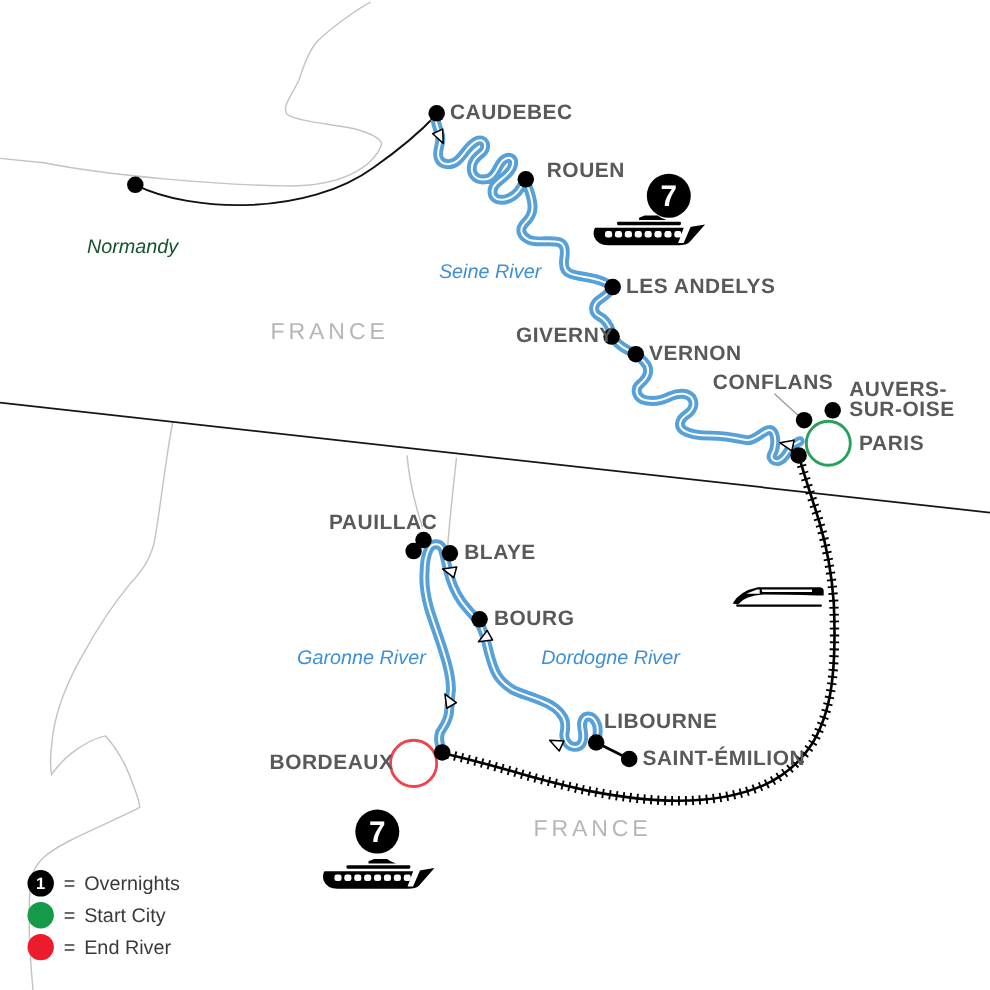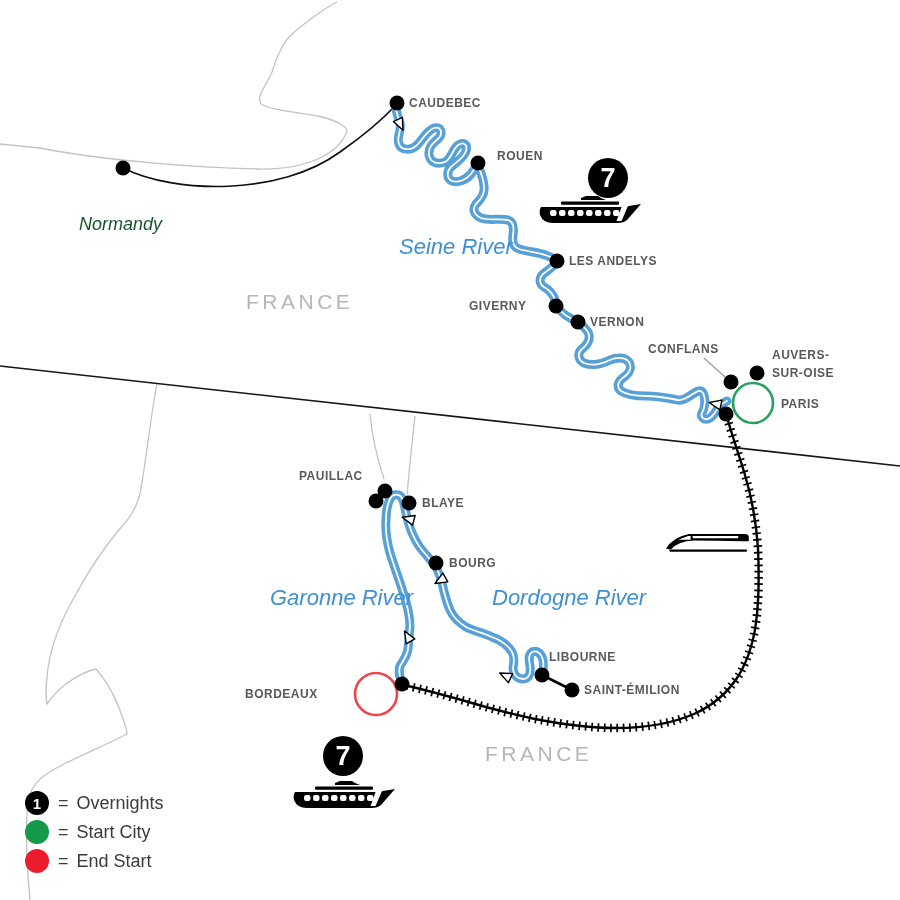--- a/index.html
+++ b/index.html
@@ -1,21 +1,21 @@
 <!DOCTYPE html>
 <html><head>
 <meta charset="utf-8">
 <style>
   html,body{margin:0;padding:0;background:#fff;}
   #stage{position:relative;width:900px;height:900px;background:#fff;overflow:hidden;
          font-family:"Liberation Sans",sans-serif;}
   #map-svg{position:absolute;left:0;top:0;}
   .lbl{position:absolute;white-space:nowrap;z-index:5;}
-  .city{font-weight:700;font-size:12px;line-height:18px;color:#58595b;letter-spacing:.5px;}
-  .river-label{font-style:italic;font-size:22px;line-height:20px;color:#3f90d3;}
+  .city{font-weight:700;font-size:19px;line-height:18px;color:#58595b;letter-spacing:.5px;}
+  .river-label{font-style:italic;font-size:18px;line-height:20px;color:#3f90d3;}
   .region{font-size:21px;line-height:23px;color:#b4b6b8;letter-spacing:3.5px;}
   .subregion{font-style:italic;font-size:18px;color:#14532d;}
   .badge{position:absolute;width:40px;height:40px;border-radius:50%;background:#000;color:#fff;
          display:flex;align-items:center;justify-content:center;font-weight:700;font-size:27px;z-index:6;}
   #legend{position:absolute;left:25px;top:791px;z-index:6;}
   .legend-row{display:flex;align-items:center;height:24px;margin-bottom:5px;
               font-size:18px;color:#3a3a3c;}
   .legend-sym{width:24px;height:24px;border-radius:50%;margin-right:9px;flex:0 0 24px;
               display:flex;align-items:center;justify-content:center;}
   .legend-sym.black{background:#000;color:#fff;font-weight:700;font-size:15px;}
@@ -224,17 +224,17 @@
       <span>Overnights</span>
     </div>
     <div class="legend-row">
       <span class="legend-sym green"></span>
       <span class="legend-eq">=</span>
       <span>Start City</span>
     </div>
     <div class="legend-row">
       <span class="legend-sym red"></span>
       <span class="legend-eq">=</span>
-      <span>End Start</span>
+      <span>End River</span>
     </div>
   </div>
 
 </div>
 
 </body></html>

